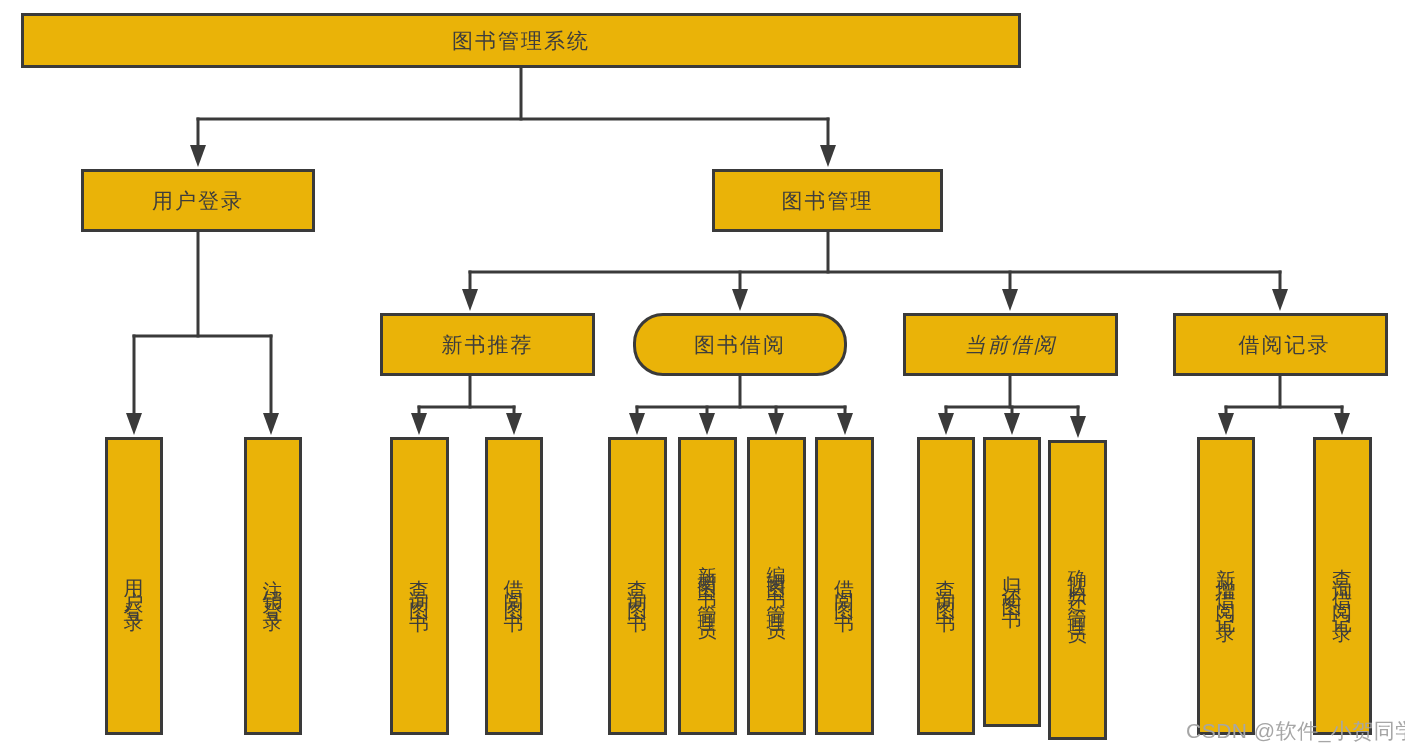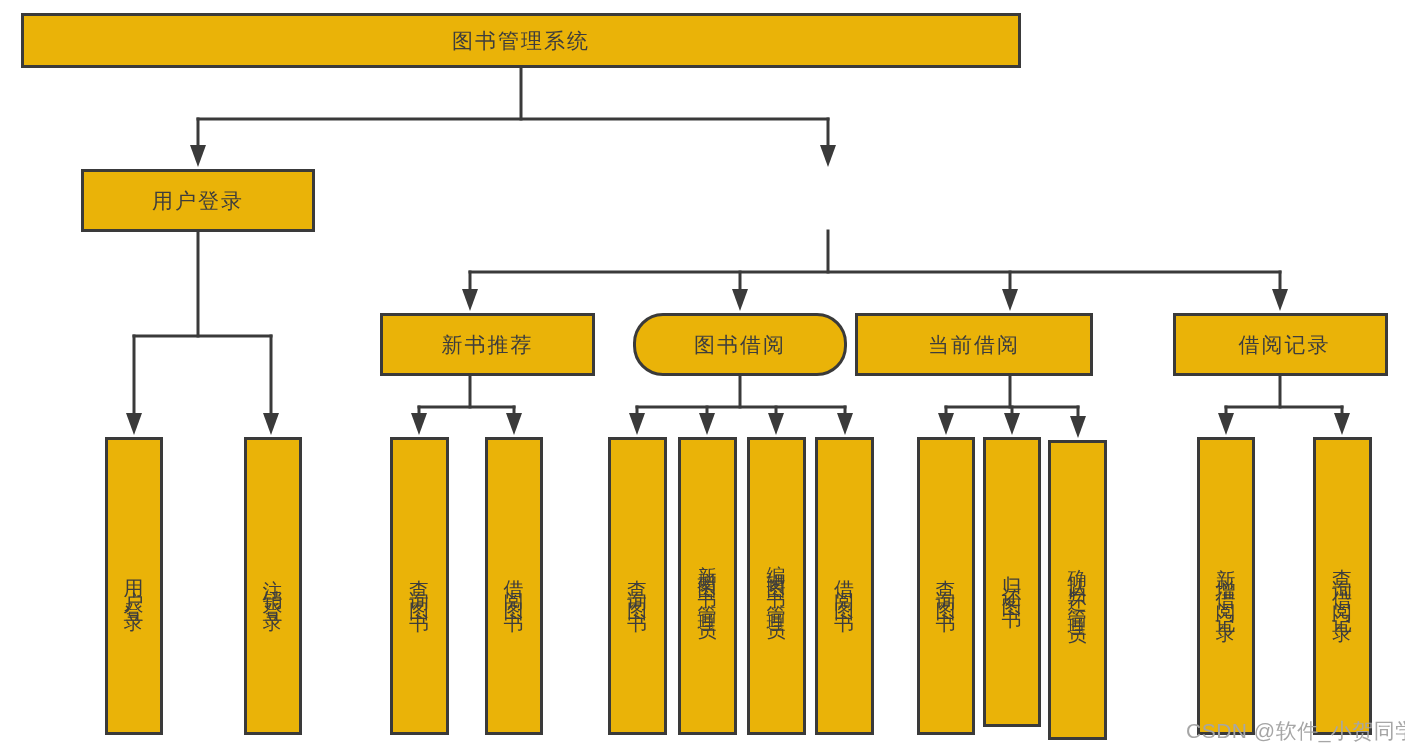--- a/index.html
+++ b/index.html
@@ -120,24 +120,25 @@
       <polygon points="1004,413 1020,413 1012,435"></polygon>
       <polygon points="1070,416 1086,416 1078,438"></polygon>
       <polygon points="1218,413 1234,413 1226,435"></polygon>
       <polygon points="1334,413 1350,413 1342,435"></polygon>
     </g>
   </svg>
 
   <div class="node h" style="left:21px; top:13px; width:1000px; height:55px;">图书管理系统</div>
 
   <div class="node h" style="left:81px; top:169px; width:234px; height:63px;">用户登录</div>
+  <div class="node h" style="left:712px; top:169px; width:231px; height:63px;">图书管理</div>
 
   <div class="node h" style="left:380px; top:313px; width:215px; height:63px;text-align:center;">新书推荐</div>
   <div class="node h" style="left:633px; top:313px; width:214px; height:63px;border-radius:30px;">图书借阅</div>
-  <div class="node h" style="left:855px; top:313px; width:238px; height:63px;">当前借阅</div>
+  <div class="node h" style="left:903px; top:313px; width:215px; height:63px;font-style:italic;">当前借阅</div>
   <div class="node h" style="left:1173px; top:313px; width:215px; height:63px;padding-left:8px;">借阅记录</div>
 
   <div class="node v" style="left:105px; top:437px; width:58px; height:298px;">用户登录</div>
   <div class="node v" style="left:244px; top:437px; width:58px; height:298px;">注销登录</div>
 
   <div class="node v" style="left:390px; top:437px; width:59px; height:298px;">查询图书</div>
   <div class="node v" style="left:485px; top:437px; width:58px; height:298px;">借阅图书</div>
 
   <div class="node v" style="left:608px; top:437px; width:59px; height:298px;">查询图书</div>
   <div class="node v tight" style="left:678px; top:437px; width:59px; height:298px;">新增图书（管理员）</div>

